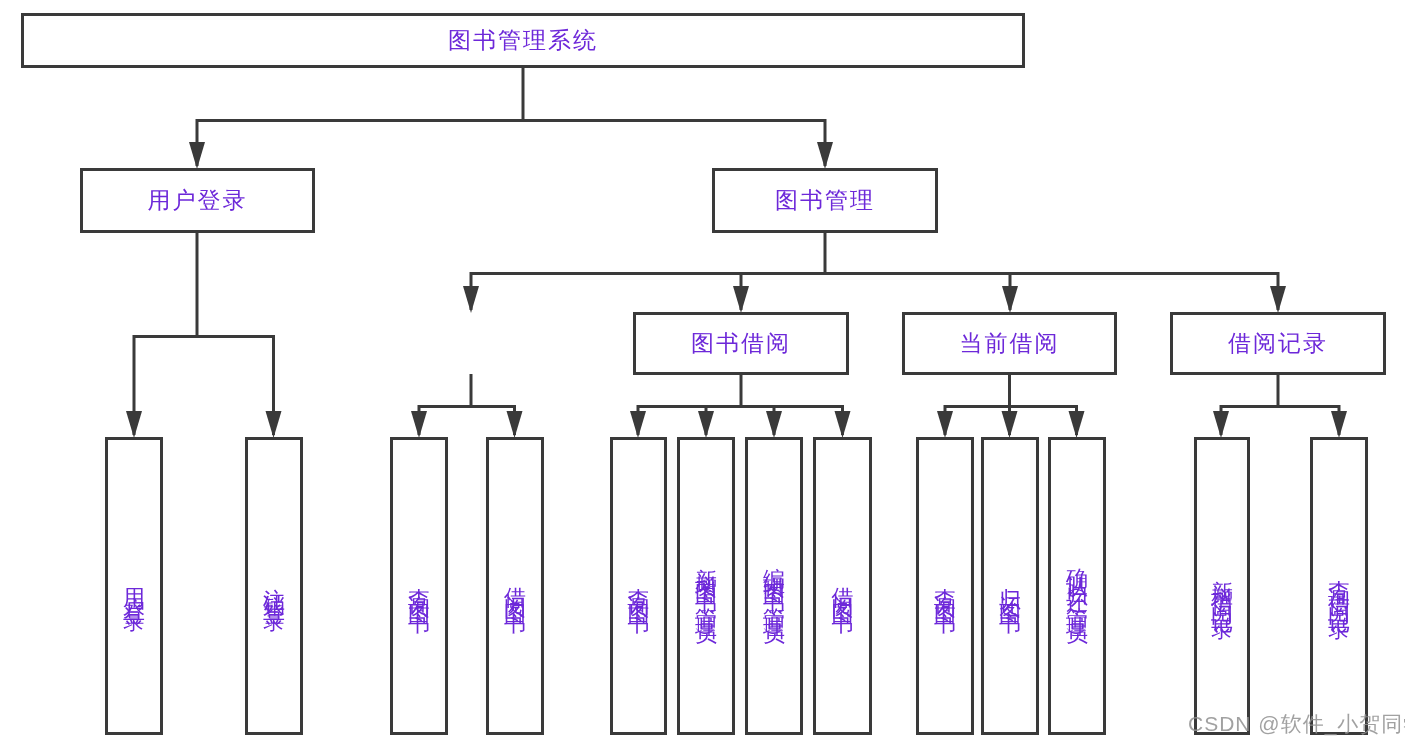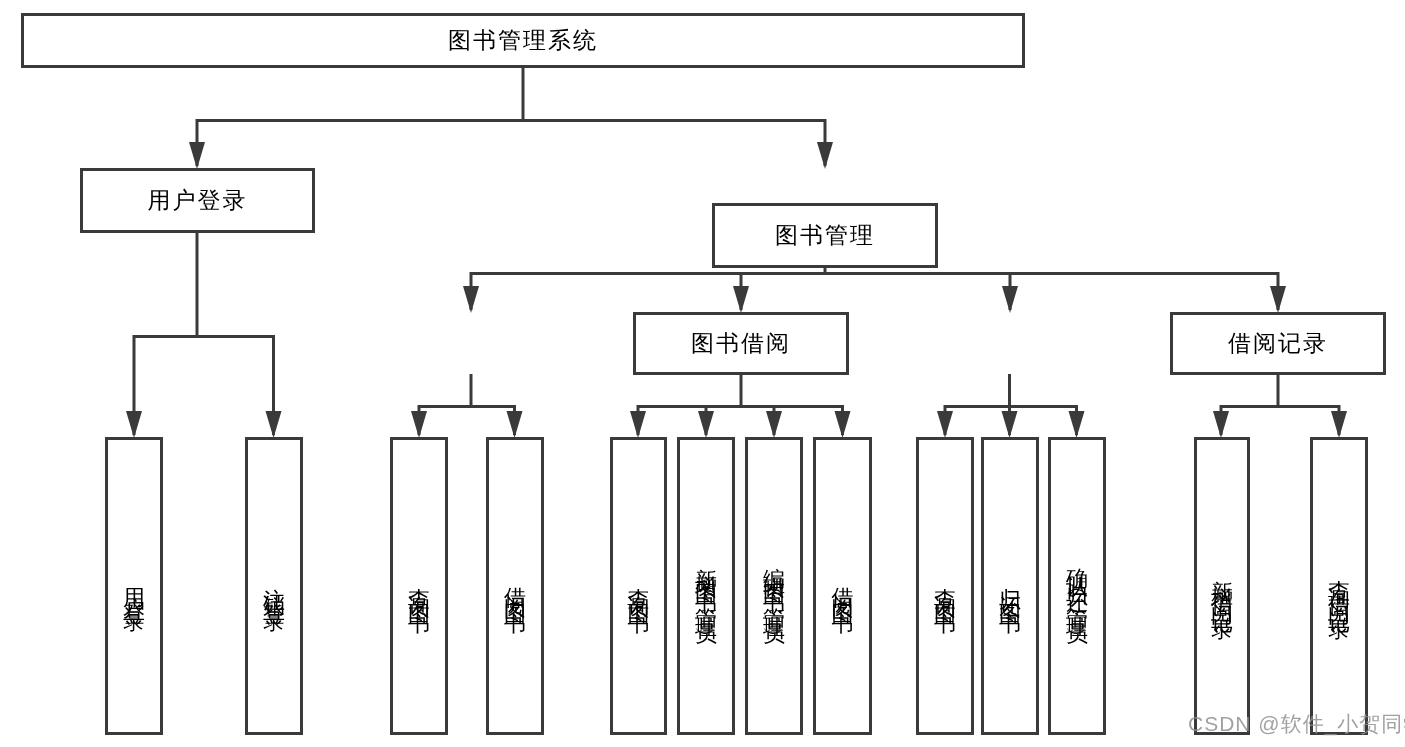--- a/index.html
+++ b/index.html
@@ -10,21 +10,21 @@
     font-family:"Liberation Sans",sans-serif;
     overflow:hidden;
   }
   svg.wires{position:absolute;left:0;top:0;z-index:1;}
   .box{
     position:absolute;
     box-sizing:border-box;
     background:#ffffff;
     border:3px solid #3a3a3a;
     display:flex;align-items:center;justify-content:center;
-    color:#000000;
+    color:#6d28d9;
     z-index:2;
   }
   .h-label{font-size:23px;letter-spacing:2px;white-space:nowrap;}
   .v-box{
     writing-mode:vertical-rl;
     font-size:22px;
     letter-spacing:8px;
     line-height:1;
   }
   .watermark{
@@ -92,23 +92,24 @@
       <polygon points="1068.5,411 1084.5,411 1076.5,438"></polygon>
 
       <polygon points="1213,411 1229,411 1221,438"></polygon>
       <polygon points="1331,411 1347,411 1339,438"></polygon>
     </g>
   </svg>
 
   <div class="box h-label" style="left:21px;top:13px;width:1004px;height:55px;">图书管理系统</div>
 
   <div class="box h-label" style="left:80px;top:168px;width:235px;height:65px;">用户登录</div>
-  <div class="box h-label" style="left:712px;top:168px;width:226px;height:65px;margin-top:35px;">图书管理</div>
+  <div class="box h-label" style="left:712px;top:168px;width:226px;height:65px;">图书管理</div>
 
   <div class="box h-label" style="left:633px;top:312px;width:216px;height:63px;">图书借阅</div>
+  <div class="box h-label" style="left:902px;top:312px;width:215px;height:63px;">当前借阅</div>
   <div class="box h-label" style="left:1170px;top:312px;width:216px;height:63px;">借阅记录</div>
 
   <div class="box v-box" style="left:105px;top:437px;width:58px;height:298px;">用户登录</div>
   <div class="box v-box" style="left:245px;top:437px;width:58px;height:298px;">注销登录</div>
 
   <div class="box v-box" style="left:390px;top:437px;width:58px;height:298px;">查询图书</div>
   <div class="box v-box" style="left:486px;top:437px;width:58px;height:298px;">借阅图书</div>
 
   <div class="box v-box" style="left:610px;top:437px;width:57px;height:298px;">查询图书</div>
   <div class="box v-box" style="left:677px;top:437px;width:58px;height:298px;">新增图书（管理员）</div>

